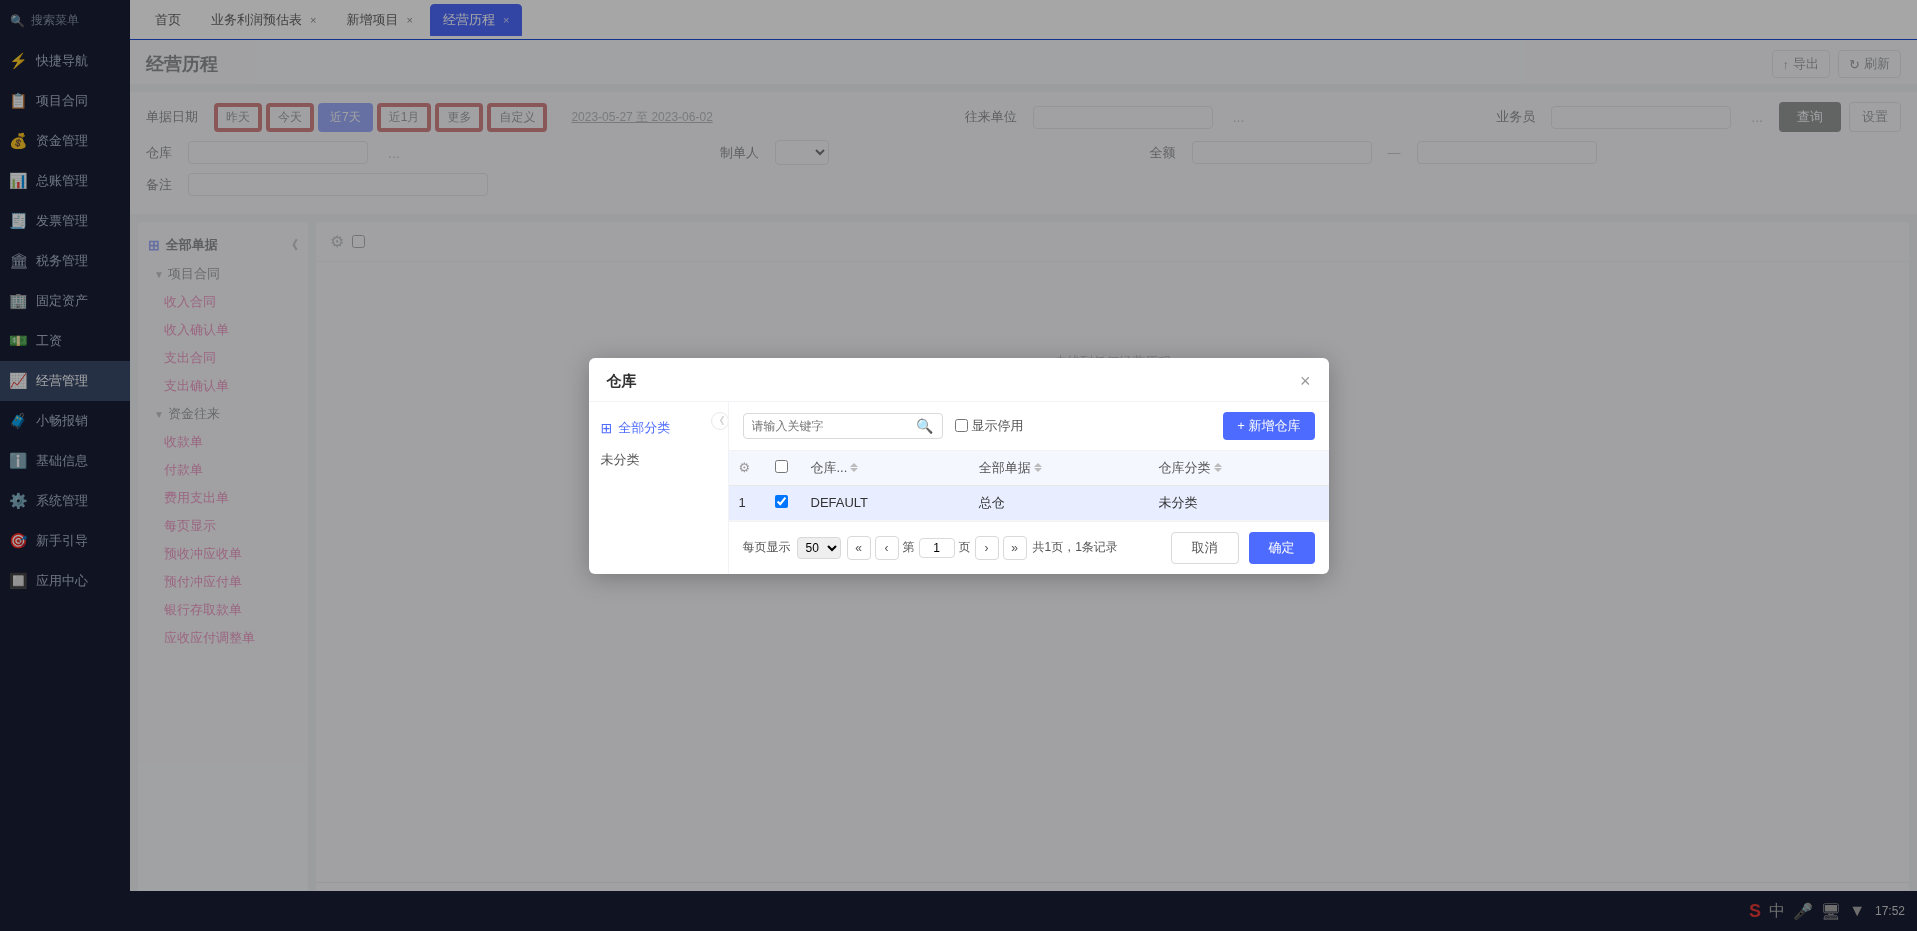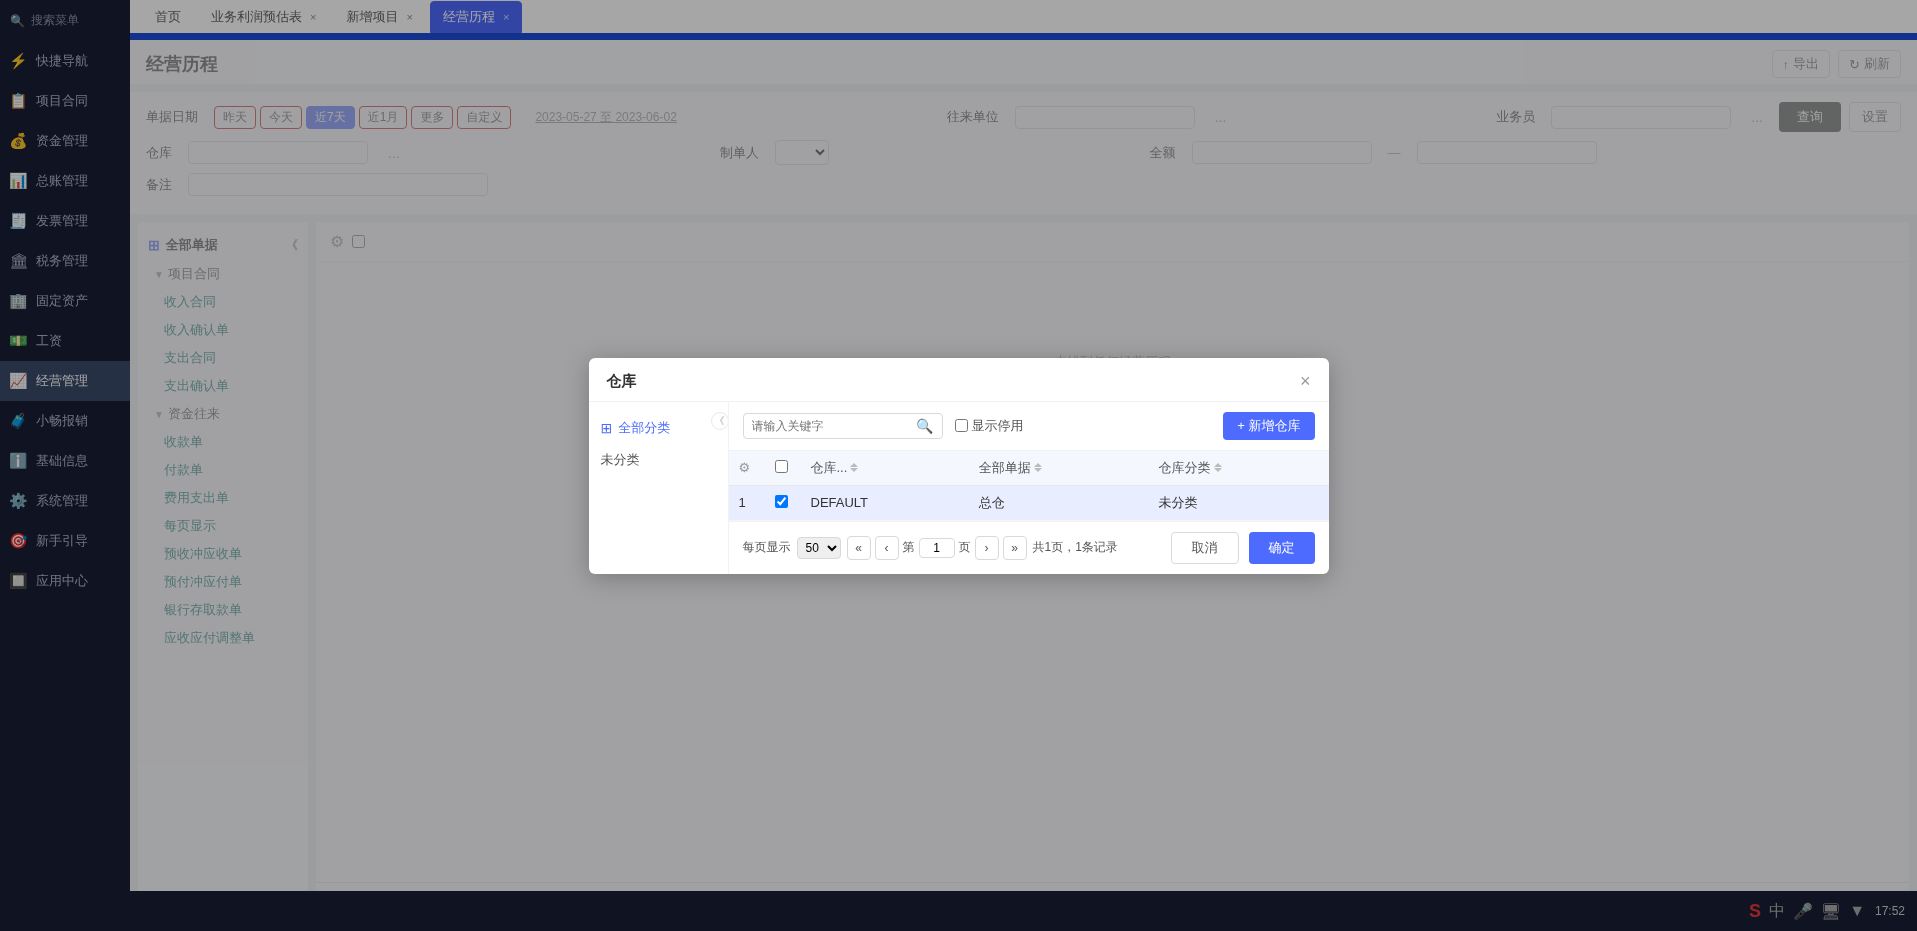--- a/index.html
+++ b/index.html
@@ -14,53 +14,53 @@
     .sidebar-item { display: flex; align-items: center; padding: 11px 10px; gap: 8px; cursor: pointer; font-size: 13px; }
     .sidebar-item.active { background: #3b4a6b; color: #fff; }
     .sidebar-icon { width: 18px; height: 18px; display: flex; align-items: center; justify-content: center; font-size: 15px; flex-shrink: 0; }
     .sidebar-bottom { margin-top: auto; display: flex; align-items: center; justify-content: space-between; padding: 10px 12px; border-top: 1px solid #2a3352; }
     .sidebar-bottom-icon { color: #8892a4; cursor: pointer; font-size: 15px; }
 
     
     .main-content { flex: 1; display: flex; flex-direction: column; overflow: hidden; background: #f0f2f5; }
 
     
-    .tab-bar { display: flex; align-items: center; background: #fff; border-bottom: 7px solid #1d4ed8; padding: 0 12px; height: 40px; gap: 4px; }
+    .tab-bar { display: flex; align-items: center; background: #fff; border-bottom: 1px solid #1d4ed8; padding: 0 12px; height: 40px; gap: 4px; }
     .tab { display: flex; align-items: center; gap: 6px; padding: 0 12px; height: 32px; border-radius: 4px 4px 0 0; font-size: 13px; cursor: pointer; color: #666; border: 1px solid transparent; }
     .tab.active { background: #4d6bfe; color: #fff; border-color: #4d6bfe; }
     .tab-close { font-size: 11px; margin-left: 2px; opacity: 0.7; }
 
     
     .page-header { display: flex; align-items: center; justify-content: space-between; padding: 10px 16px 6px; background: #fff; margin-bottom: 8px; }
     .page-title { font-size: 18px; font-weight: 600; color: #333; }
     .page-actions { display: flex; gap: 8px; }
     .btn-export, .btn-refresh { display: flex; align-items: center; gap: 4px; padding: 4px 10px; border: 1px solid #d9d9d9; border-radius: 4px; background: #fff; cursor: pointer; font-size: 13px; color: #555; }
 
     
     .filter-bar { background: #fff; padding: 10px 16px; margin-bottom: 8px; }
     .filter-row { display: flex; align-items: center; gap: 16px; margin-bottom: 8px; flex-wrap: wrap; }
     .filter-label { font-size: 13px; color: #333; white-space: nowrap; }
     .date-btns { display: flex; gap: 4px; }
-    .date-btn { padding: 2px 8px; border-radius: 4px; border: 1px solid #b91c1c; background: #fff; font-size: 12px; cursor: pointer; color: #555; }
+    .date-btn { padding: 2px 8px; border-radius: 4px; border: 4px solid #b91c1c; background: #fff; font-size: 12px; cursor: pointer; color: #555; }
     .date-btn.active { background: #4d6bfe; color: #fff; border-color: #4d6bfe; }
     .date-range { font-size: 12px; color: #888; margin-left: 8px; text-decoration: underline; }
     .filter-input { border: 1px solid #d9d9d9; border-radius: 4px; padding: 3px 8px; font-size: 13px; min-width: 180px; outline: none; }
     .filter-dots { color: #999; font-size: 14px; cursor: pointer; margin-left: 4px; }
     .filter-select { border: 1px solid #d9d9d9; border-radius: 4px; padding: 3px 24px 3px 8px; font-size: 13px; outline: none; background: #fff; cursor: pointer; }
     .filter-dash { color: #999; }
     .btn-query { background: #404040; color: #fff; border: none; border-radius: 4px; padding: 5px 18px; font-size: 13px; cursor: pointer; }
     .btn-settings { background: #fff; color: #555; border: 1px solid #d9d9d9; border-radius: 4px; padding: 5px 12px; font-size: 13px; cursor: pointer; }
 
     
     .content-area { display: flex; flex: 1; overflow: hidden; background: #f0f2f5; gap: 8px; padding: 0 8px 8px; }
     .left-nav { width: 170px; background: #fff; border-radius: 4px; padding: 8px 0; overflow-y: auto; flex-shrink: 0; }
     .nav-header { display: flex; align-items: center; justify-content: space-between; padding: 6px 10px; font-weight: 600; color: #333; font-size: 13px; cursor: pointer; }
     .nav-section { padding-left: 10px; }
     .nav-section-title { display: flex; align-items: center; gap: 4px; padding: 5px 6px; color: #555; font-size: 13px; cursor: pointer; }
-    .nav-leaf { padding: 5px 16px; color: #0f766e; font-size: 13px; cursor: pointer; }
+    .nav-leaf { padding: 5px 16px; color: #ec4899; font-size: 13px; cursor: pointer; }
     .nav-chevron { font-size: 10px; color: #999; }
 
     
     .table-area { flex: 1; background: #fff; border-radius: 4px; overflow: auto; position: relative; }
     .table-placeholder { display: flex; align-items: center; justify-content: center; height: 200px; color: #999; font-size: 13px; }
     .page-size-select { border: 1px solid #d9d9d9; border-radius: 4px; padding: 2px 4px; font-size: 12px; }
     .page-nav { display: flex; align-items: center; gap: 4px; }
     .page-nav-btn { width: 24px; height: 24px; border: 1px solid #d9d9d9; border-radius: 4px; display: flex; align-items: center; justify-content: center; cursor: pointer; font-size: 12px; color: #555; background: #fff; }
     .page-input { width: 40px; border: 1px solid #d9d9d9; border-radius: 4px; text-align: center; padding: 2px; font-size: 12px; outline: none; }
 

